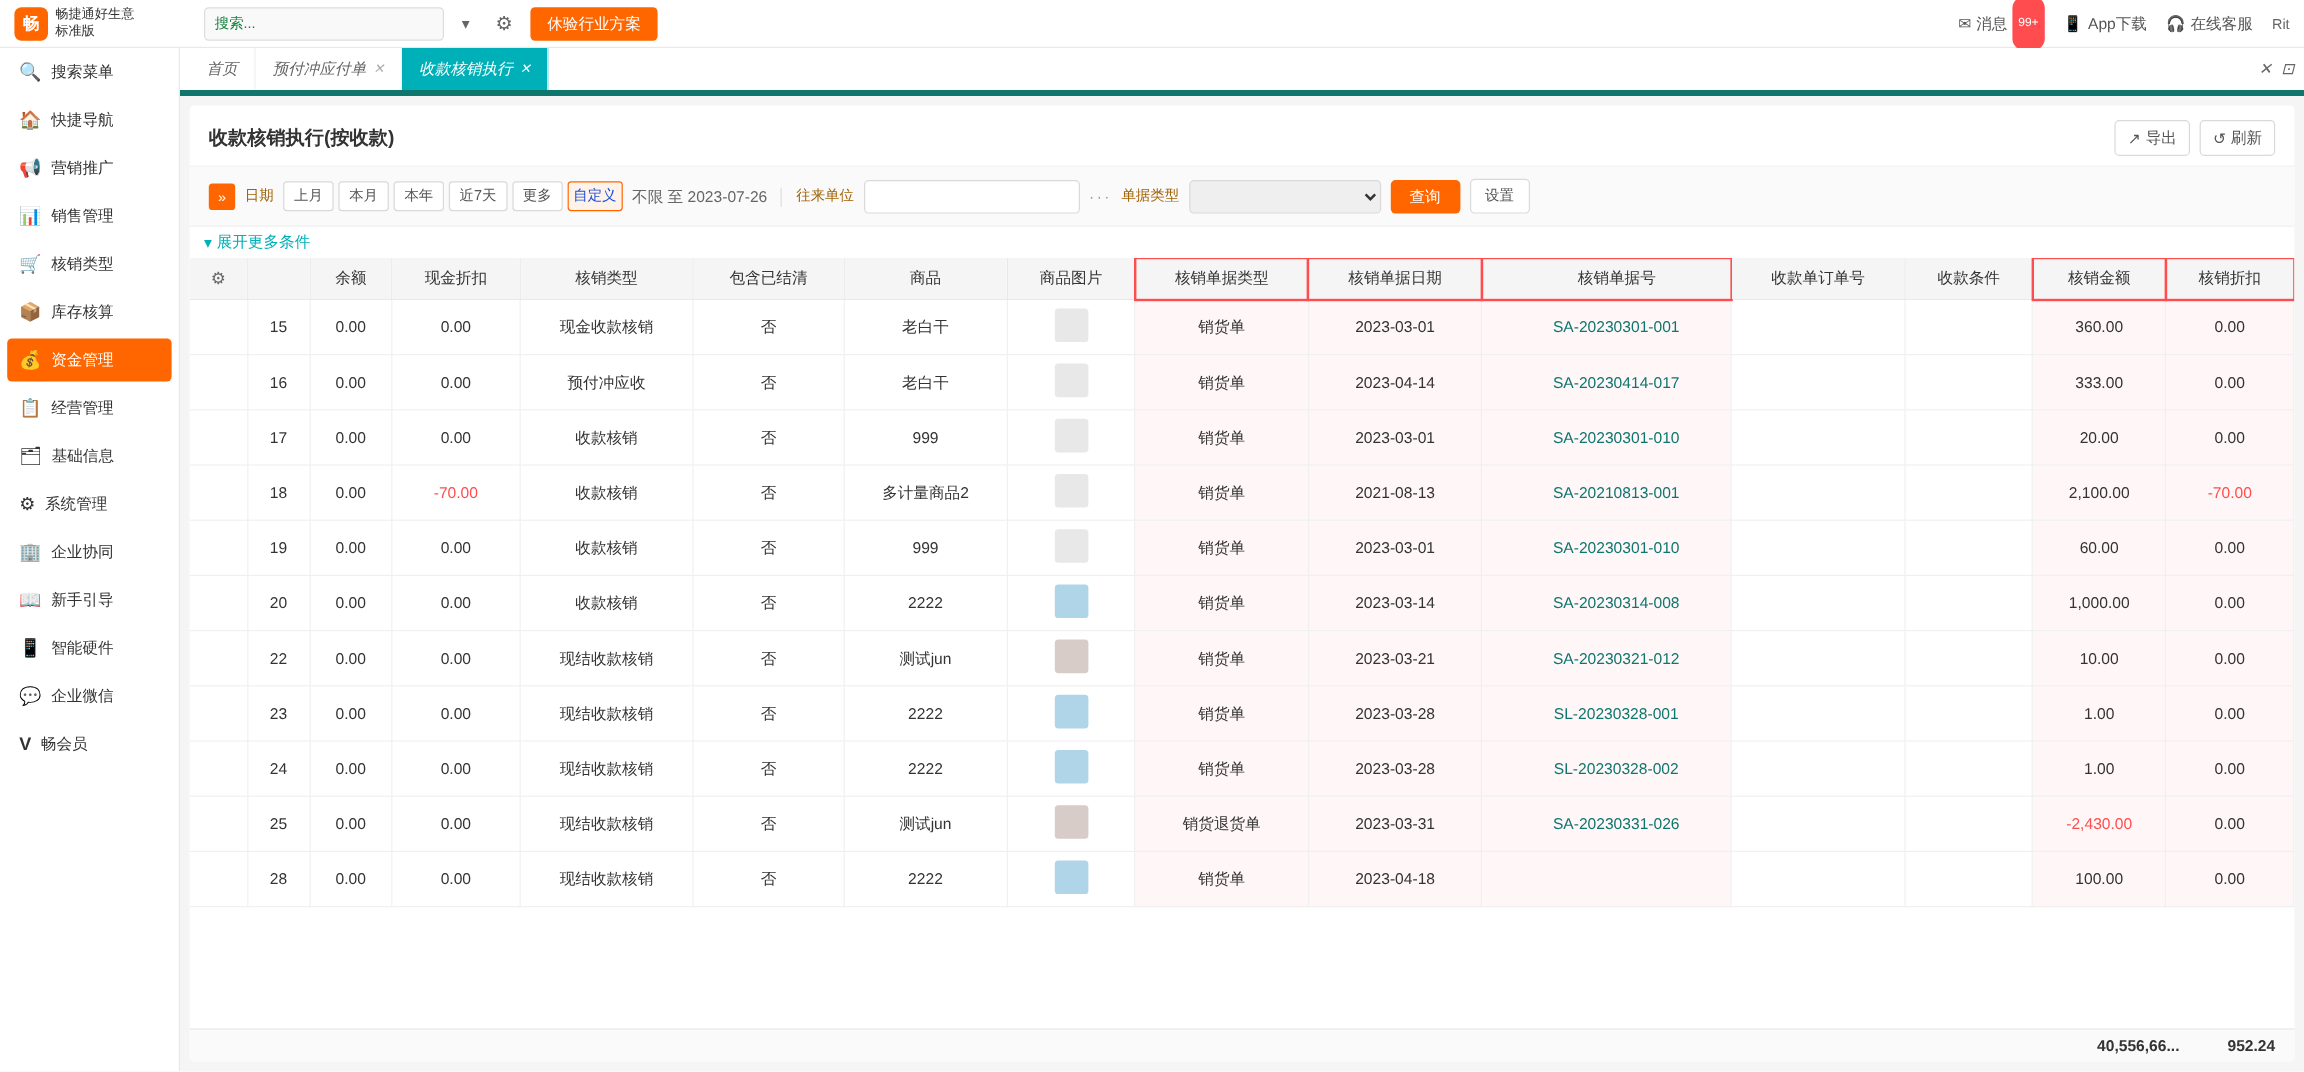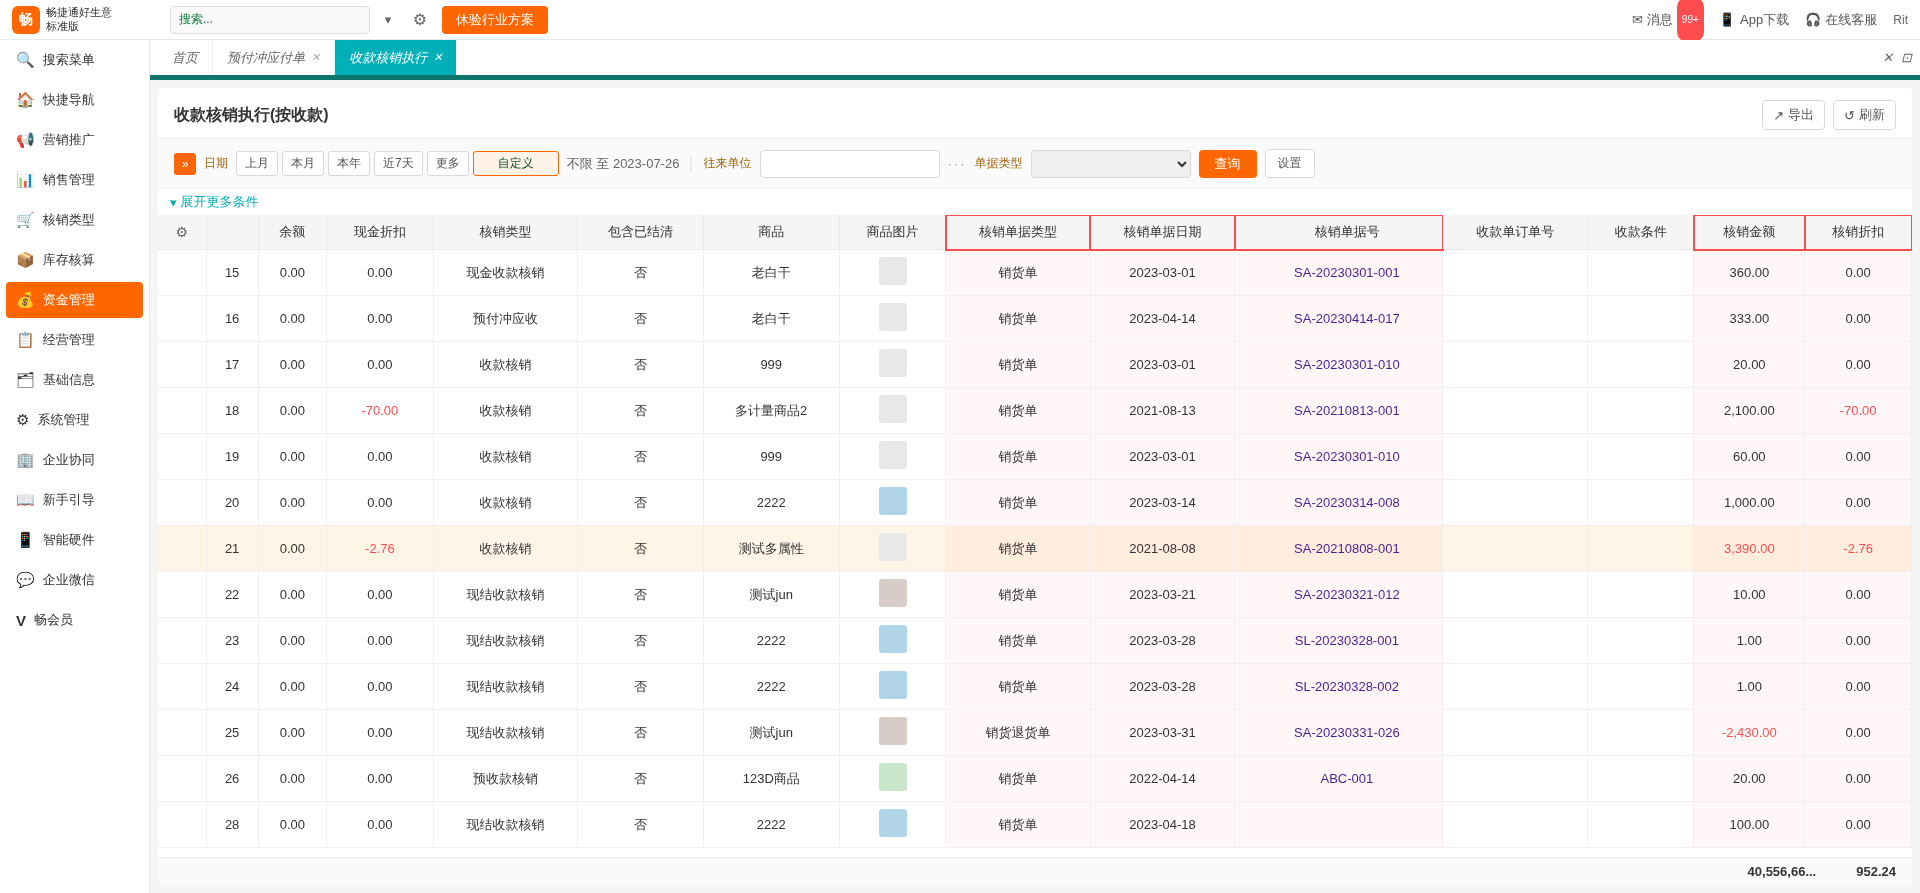--- a/index.html
+++ b/index.html
@@ -171,22 +171,22 @@
       display: flex; align-items: center; justify-content: center;
       cursor: pointer; font-size: 12px;
     }
     .filter-label { color: #a16207; font-size: 12px; }
     .filter-date-btns { display: flex; gap: 4px; }
     .filter-date-btn {
       padding: 3px 8px; border: 1px solid #d9d9d9; border-radius: 3px;
       background: #fff; color: #555; cursor: pointer; font-size: 12px;
     }
     .filter-custom-btn {
-      padding: 3px 24px; border: 1px solid #ff6600; border-radius: 3px;
-      background: #fff2e8; color: #14532d; cursor: pointer; font-size: 12px;
+      padding: 3px 4px; border: 1px solid #ff6600; border-radius: 3px;
+      background: #fff2e8; color: #1d4ed8; cursor: pointer; font-size: 12px;
     }
     .filter-separator { color: #ddd; }
     .filter-input {
       height: 28px; padding: 0 8px; border: 1px solid #d9d9d9; border-radius: 4px;
       font-size: 12px; color: #333; width: 180px;
     }
     .filter-dots { color: #999; letter-spacing: 2px; }
     .filter-select {
       height: 28px; padding: 0 8px; border: 1px solid #d9d9d9; border-radius: 4px;
       font-size: 12px; color: #333; width: 160px;
@@ -217,21 +217,21 @@
       padding: 8px 10px; border-bottom: 1px solid #e8e8e8;
       border-right: 1px solid #e8e8e8;
       text-align: center; white-space: nowrap; position: sticky; top: 0; z-index: 1;
     }
     tbody td {
       padding: 7px 10px; border-bottom: 1px solid #f0f0f0;
       border-right: 1px solid #f0f0f0;
       text-align: center; white-space: nowrap; color: #333;
     }
     tbody tr.highlighted { background: #fff5e6; }
-    .link-text { color: #4c1d95; cursor: pointer; text-decoration: none; margin-left: 16px; }
+    .link-text { color: #0f766e; cursor: pointer; text-decoration: none; margin-left: 16px; }
     .red-text { color: #ff4d4f; }
 
     
     .table-footer {
       display: flex; align-items: center; justify-content: flex-end;
       padding: 6px 16px;
       border-top: 1px solid #e8e8e8;
       background: #fafafa;
       font-size: 12px; color: #333;
       gap: 40px;
@@ -537,37 +537,20 @@
     <td>2222</td>
     <td><span class="img-thumb colored"></span></td>
     <td style="background:rgba(255,0,0,0.03)">销货单</td>
     <td style="background:rgba(255,0,0,0.03)">2023-03-14</td>
     <td style="background:rgba(255,0,0,0.03)"><a class="link-text">SA-20230314-008</a></td>
     <td></td>
     <td></td>
     <td class="" style="background:rgba(255,0,0,0.03)">1,000.00</td>
     <td class="" style="background:rgba(255,0,0,0.03)">0.00</td>
   </tr>
-              <tr class="highlighted">
-    <td></td>
-    <td>21</td>
-    <td>0.00</td>
-    <td class="red-text">-2.76</td>
-    <td>收款核销</td>
-    <td>否</td>
-    <td>测试多属性</td>
-    <td><span class="img-thumb"></span></td>
-    <td style="background:rgba(255,0,0,0.03)">销货单</td>
-    <td style="background:rgba(255,0,0,0.03)">2021-08-08</td>
-    <td style="background:rgba(255,0,0,0.03)"><a class="link-text">SA-20210808-001</a></td>
-    <td></td>
-    <td></td>
-    <td class="red-text" style="background:rgba(255,0,0,0.03)">3,390.00</td>
-    <td class="red-text" style="background:rgba(255,0,0,0.03)">-2.76</td>
-  </tr>
               <tr>
     <td></td>
     <td>22</td>
     <td>0.00</td>
     <td class="">0.00</td>
     <td>现结收款核销</td>
     <td>否</td>
     <td>测试jun</td>
     <td><span class="img-thumb brown"></span></td>
     <td style="background:rgba(255,0,0,0.03)">销货单</td>
@@ -620,37 +603,20 @@
     <td>现结收款核销</td>
     <td>否</td>
     <td>测试jun</td>
     <td><span class="img-thumb brown"></span></td>
     <td style="background:rgba(255,0,0,0.03)">销货退货单</td>
     <td style="background:rgba(255,0,0,0.03)">2023-03-31</td>
     <td style="background:rgba(255,0,0,0.03)"><a class="link-text">SA-20230331-026</a></td>
     <td></td>
     <td></td>
     <td class="red-text" style="background:rgba(255,0,0,0.03)">-2,430.00</td>
-    <td class="" style="background:rgba(255,0,0,0.03)">0.00</td>
-  </tr>
-              <tr>
-    <td></td>
-    <td>26</td>
-    <td>0.00</td>
-    <td class="">0.00</td>
-    <td>预收款核销</td>
-    <td>否</td>
-    <td>123D商品</td>
-    <td><span class="img-thumb green"></span></td>
-    <td style="background:rgba(255,0,0,0.03)">销货单</td>
-    <td style="background:rgba(255,0,0,0.03)">2022-04-14</td>
-    <td style="background:rgba(255,0,0,0.03)"><a class="link-text">ABC-001</a></td>
-    <td></td>
-    <td></td>
-    <td class="" style="background:rgba(255,0,0,0.03)">20.00</td>
     <td class="" style="background:rgba(255,0,0,0.03)">0.00</td>
   </tr>
               <tr>
     <td></td>
     <td>28</td>
     <td>0.00</td>
     <td class="">0.00</td>
     <td>现结收款核销</td>
     <td>否</td>
     <td>2222</td>

